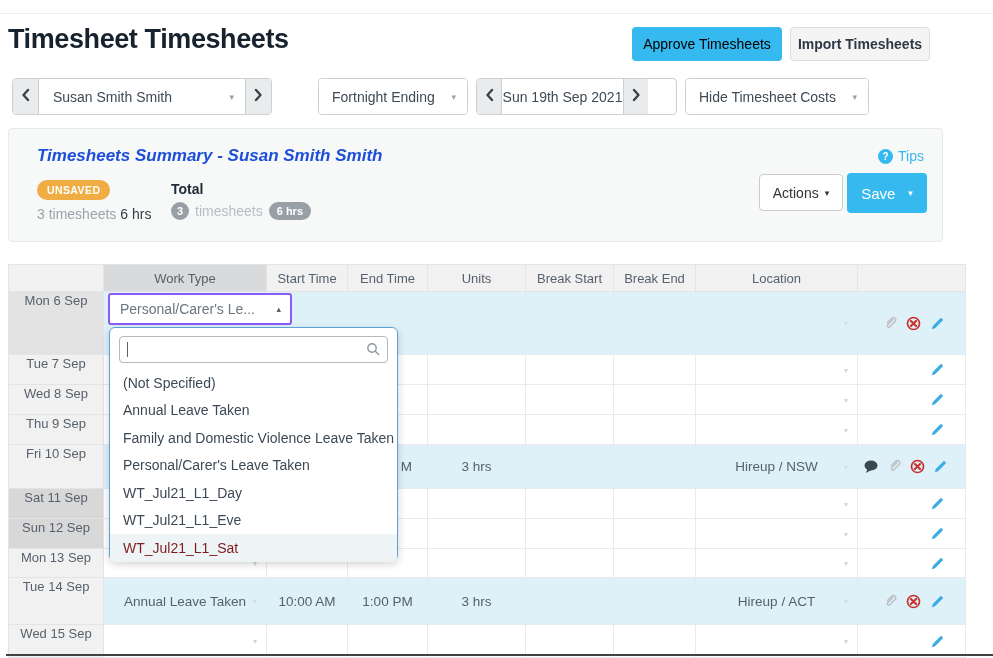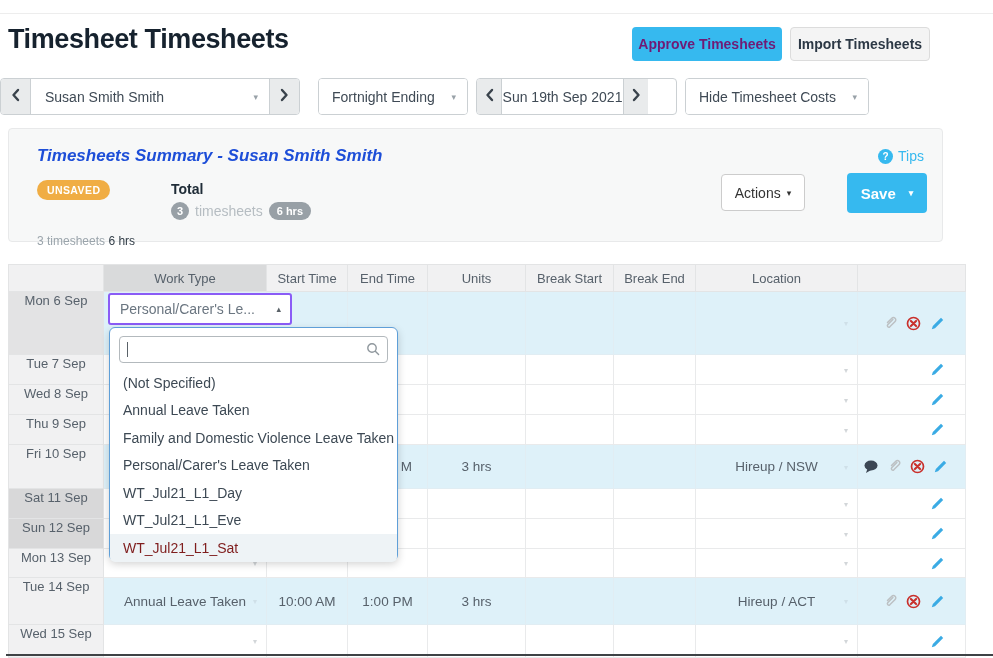--- a/index.html
+++ b/index.html
@@ -6,52 +6,52 @@
   html,body { width: 993px; height: 658px; background:#fff; overflow:hidden;
     font-family: "Liberation Sans", sans-serif; }
   .page { position:relative; width:993px; height:658px; background:#fff; }
 
   .topline { position:absolute; left:0; top:13px; width:993px; height:1px; background:#ededed; }
   .bottomline { position:absolute; left:6px; top:654px; width:987px; height:2px; background:#3e4245; z-index:60; }
 
   
   .page-title { position:absolute; left:8px; top:24px; font-size:27px; font-weight:700; color:#16222e; letter-spacing:-0.4px; }
   .btn { display:flex; align-items:center; justify-content:center; border-radius:4px; cursor:pointer; }
-  .btn-approve { position:absolute; left:632px; top:27px; width:150px; height:34px; background:#36b9ef; color:#701a75; font-weight:700; font-size:14px; }
+  .btn-approve { position:absolute; left:632px; top:27px; width:150px; height:34px; background:#36b9ef; color:#000000; font-weight:400; font-size:14px; }
   .btn-import { position:absolute; left:790px; top:27px; width:140px; height:34px; background:#f4f4f4; border:1px solid #dcdcdc; color:#2c3845; font-weight:700; font-size:14px; }
 
   
   .navgroup { position:absolute; top:78px; height:37px; display:flex; border:1px solid #cbd0d3; border-radius:4px; overflow:hidden; background:#fff; }
   .nav-seg { width:30px; background:#e9ebec; display:flex; align-items:center; justify-content:center; cursor:pointer; }
   .nav-seg.l { border-right:1px solid #cbd0d3; }
   .nav-seg.r { border-left:1px solid #cbd0d3; }
   .nav-mid { position:relative; display:flex; align-items:center; background:#fff; font-size:14px; color:#3f4a55; }
   .caret-d { position:absolute; right:11px; top:50%; transform:translateY(-50%); color:#99a1a8; font-size:9px; }
   .caret-plain { color:#99a1a8; font-size:9px; }
-  .g-emp { left:0; width:300px; } .g-emp .nav-mid { width:238px; padding-left:14px; }
+  .g-emp { left:12px; width:260px; } .g-emp .nav-mid { width:238px; padding-left:14px; }
   .g-ptype { left:318px; width:150px; } .g-ptype .nav-mid { width:100%; padding-left:13px; }
   .g-date { left:476px; width:201px; } .g-date .nav-seg { width:25px; } .g-date .nav-mid { width:121px; justify-content:center; }
   .g-costs { left:685px; width:184px; } .g-costs .nav-mid { width:100%; padding-left:13px; }
 
   
   .summary { position:absolute; left:8px; top:128px; width:935px; height:114px; background:#f7f8f8; border:1px solid #e8e9ea; border-radius:4px; }
   .s-title { position:absolute; left:28px; top:17px; font-size:17px; font-weight:700; color:#1d4ed8;font-style:italic; }
   .tips { position:absolute; right:18px; top:19px; display:flex; align-items:center; gap:5px; color:#36b9ef; font-size:14px; cursor:pointer; }
   .tips-q { width:15px; height:15px; border-radius:50%; background:#36b9ef; color:#fff; font-size:10px; font-weight:700; display:flex; align-items:center; justify-content:center; }
   .badge-unsaved { position:absolute; left:28px; top:51px; background:#f0ad44; color:#fff; font-size:10.5px; font-weight:700; letter-spacing:.4px; padding:4px 10px; border-radius:10px; }
   .total-label { position:absolute; left:162px; top:52px; font-size:14px; font-weight:700; color:#202d38; }
-  .line2 { position:absolute; left:28px; top:77px; font-size:12px;margin-top:28px; }
+  .line2 { position:absolute; left:28px; top:77px; font-size:14px; }
   .line2 .cnt { color:#9aa4ab; } .line2 .hrs { color:#313d47; }
   .total-line { position:absolute; left:162px; top:73px; display:flex; align-items:center; gap:6px; }
   .circ-badge { width:18px; height:18px; border-radius:50%; background:#98a0a6; color:#fff; font-size:11px; font-weight:700; display:flex; align-items:center; justify-content:center; }
   .total-unit { color:#b6bdc2; font-size:14px; }
   .pill-badge { background:#98a0a6; color:#fff; font-size:11px; font-weight:700; padding:3px 8px; border-radius:10px; }
-  .btn-actions { position:absolute; left:712px; top:45px; width:84px; height:37px; background:#fff; border:1px solid #ccc; color:#333; font-size:14px; gap:6px; }
+  .btn-actions { position:absolute; left:750px; top:45px; width:84px; height:37px; background:#fff; border:1px solid #ccc; color:#333; font-size:14px; gap:6px; }
   .btn-actions .caret-plain { color:#333; }
-  .btn-save { position:absolute; left:838px; top:44px; width:80px; height:40px; background:#36b9ef; color:#fff; font-weight:700; font-size:15px; gap:13px; }
+  .btn-save { position:absolute; left:838px; top:44px; width:80px; height:40px; background:#36b9ef; color:#fff; font-weight:400; font-size:15px; gap:13px; }
   .btn-save .caret-plain { color:#fff; }
 
   
   table.grid { position:absolute; left:8px; top:264px; width:957px; border-collapse:collapse; table-layout:fixed; }
   .grid th { height:27px; background:#f1f1f2; border:1px solid #e3e4e5; font-weight:400; font-size:13px; color:#57616b; }
   .grid th.wt { background:#d9dadb; }
   .grid td { border:1px solid #e9eaeb; font-size:13.5px; color:#57616b; text-align:center; vertical-align:middle; }
   .grid td.date { background:#f1f1f2; border-color:#e3e4e5; vertical-align:top; padding-top:1px; font-size:13px; }
   tr.weekend td.date { background:#d8d8d9; }
   tr.sel td.date { background:#e3e3e4; }

